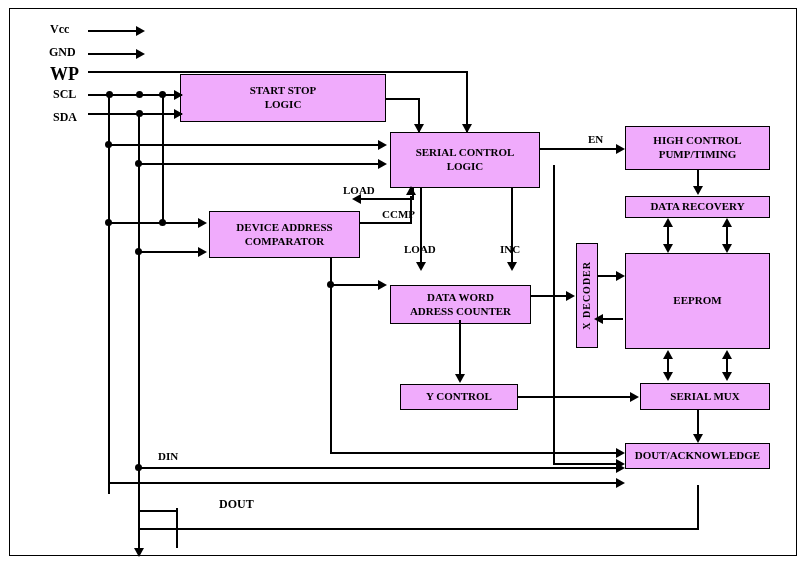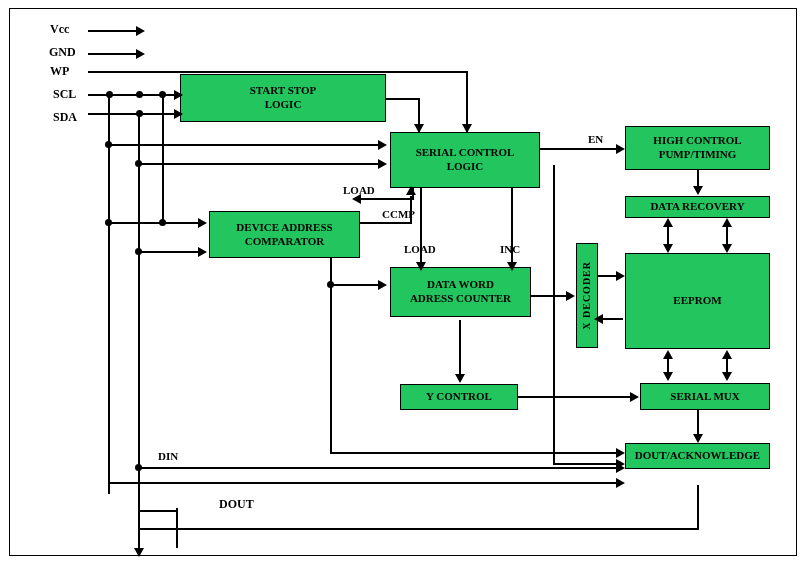--- a/index.html
+++ b/index.html
@@ -1,19 +1,19 @@
 <!DOCTYPE html>
 <html><head>
 <meta charset="utf-8">
 <style>
   html,body{margin:0;padding:0;background:#ffffff;}
   body{font-family:"Liberation Serif", serif;}
   #root{position:relative;width:808px;height:567px;background:#ffffff;overflow:hidden;}
   .frame{position:absolute;left:9px;top:8px;width:788px;height:548px;border:1px solid #000;box-sizing:border-box;}
-  .box{position:absolute;border:1px solid #000;background:#22c55e;box-sizing:border-box;
+  .box{position:absolute;border:1px solid #000;background:#f0abfc;box-sizing:border-box;
        display:flex;align-items:center;justify-content:center;text-align:center;
        font-weight:bold;font-size:11px;line-height:1.25;color:#000;}
   .lbl{position:absolute;font-weight:bold;color:#000;white-space:nowrap;}
   .ln{position:absolute;background:#000;}
   .h{height:2px;}
   .v{width:2px;}
   .dot{position:absolute;width:7px;height:7px;border-radius:50%;background:#000;}
   .arr{position:absolute;width:0;height:0;}
   .ar{border-top:5px solid transparent;border-bottom:5px solid transparent;border-left:9px solid #000;}
   .al{border-top:5px solid transparent;border-bottom:5px solid transparent;border-right:9px solid #000;}
@@ -23,21 +23,21 @@
              letter-spacing:1px;font-size:10px;}
 </style>
 </head>
 <body>
 
 <div id="root">
   <div class="frame"></div>
 
   <div class="lbl" style="left:50px;top:22px;font-size:12px;">Vcc</div>
   <div class="lbl" style="left:49px;top:45px;font-size:12px;">GND</div>
-  <div class="lbl" style="left:50px;top:64px;font-size:12px;">WP</div>
+  <div class="lbl" style="left:50px;top:64px;font-size:18px;">WP</div>
   <div class="lbl" style="left:53px;top:87px;font-size:12px;">SCL</div>
   <div class="lbl" style="left:53px;top:110px;font-size:12px;">SDA</div>
 
   <div class="ln h" style="left:88px;top:30px;width:50px;"></div>
   <div class="arr ar" style="left:136px;top:26px;"></div>
 
   <div class="ln h" style="left:88px;top:53px;width:50px;"></div>
   <div class="arr ar" style="left:136px;top:49px;"></div>
 
   <div class="box" style="left:180px;top:74px;width:206px;height:48px;">
@@ -48,21 +48,21 @@
   <div class="box" style="left:390px;top:132px;width:150px;height:56px;">
     <span style="white-space:pre-line">SERIAL CONTROL
 LOGIC</span>
   </div>
 
   <div class="box" style="left:209px;top:211px;width:151px;height:47px;">
     <span style="white-space:pre-line">DEVICE ADDRESS
 COMPARATOR</span>
   </div>
 
-  <div class="box" style="left:390px;top:267px;width:141px;height:50px;">
+  <div class="box" style="left:390px;top:285px;width:141px;height:39px;">
     <span style="white-space:pre-line">DATA WORD
 ADRESS COUNTER</span>
   </div>
 
   <div class="box" style="left:400px;top:384px;width:118px;height:26px;">
     <span>Y CONTROL</span>
   </div>
 
   <div class="box" style="left:576px;top:243px;width:22px;height:105px;">
     <span class="vert-text">X DECODER</span>

